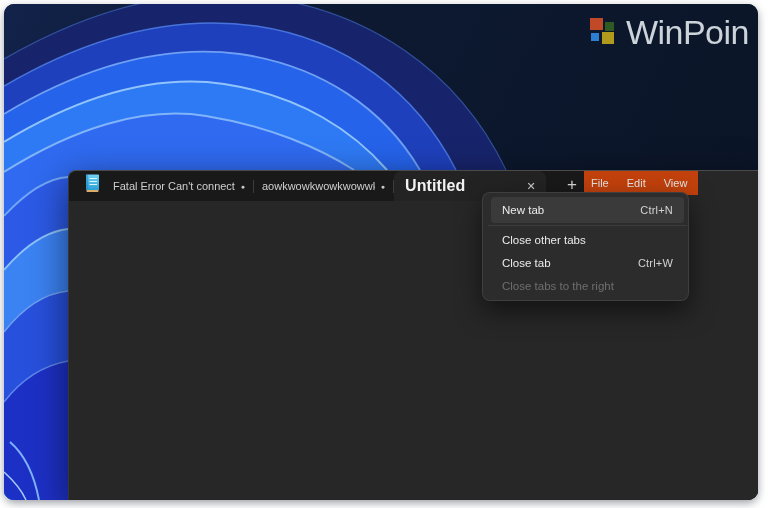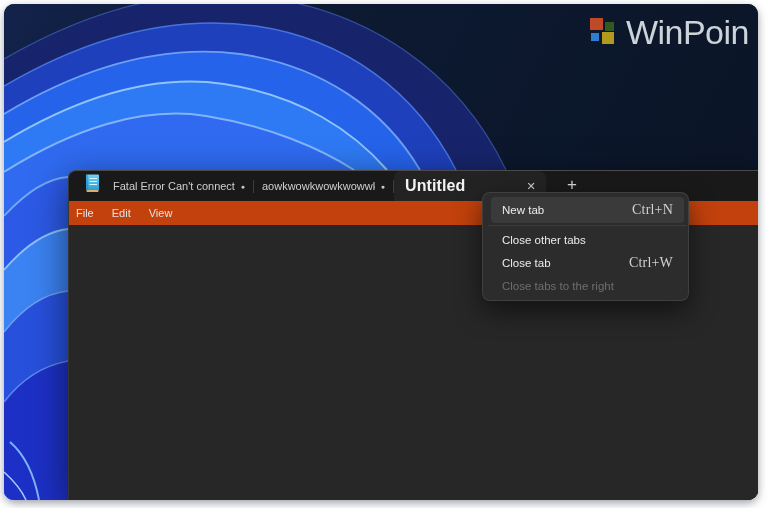--- a/index.html
+++ b/index.html
@@ -19,21 +19,21 @@
   .logo-squares span { position:absolute; display:block; }
   .sq-red   { left:1px;  top:2px;  width:13px; height:12px; background:#c04a28; }
   .sq-green { left:16px; top:6px;  width:9px;  height:9px;  background:#2f5a22; }
   .sq-blue  { left:2px;  top:17px; width:8px;  height:8px;  background:#2d7ecf; }
   .sq-gold  { left:13px; top:16px; width:12px; height:12px; background:#b29a1c; }
   .logo-text { color:#ccd4da; font-size:34px; font-weight:500; letter-spacing:-.5px;
     margin-left:5px; margin-right:4px; }
 
   
   .window { position:absolute; left:64px; top:166px; width:690px; height:330px;
-    display:flex; flex-direction:column; border-radius:8px 0 0 0;
+    display:flex; flex-direction:row; border-radius:8px 0 0 0;
     border-top:1px solid rgba(255,255,255,.16);
     border-left:1px solid rgba(255,255,255,.07);
     box-shadow:0 10px 36px rgba(0,0,0,.55); background:#272727; }
 
   .tabbar { height:30px; background:#191919; border-radius:8px 0 0 0;
     display:flex; align-items:flex-end; flex:0 0 auto; }
   .app-icon-wrap { width:17px; height:19px; margin:0 0 5px 15px; align-self:center; }
   .tab { height:30px; display:flex; align-items:center; padding:0 8px 0 8px;
     color:#cfcfcf; font-size:11px; }
   .tab .tab-label { overflow:hidden; white-space:nowrap; max-width:122px; }
@@ -60,21 +60,21 @@
 
   
   .ctx-menu { position:absolute; left:478px; top:188px; width:207px;
     background:#2c2c2c; border:1px solid rgba(255,255,255,.09); border-radius:8px;
     box-shadow:0 10px 26px rgba(0,0,0,.55); padding:3px 0 3px 4px; }
   .ctx-item { height:23px; margin:0 4px; padding:0 11px; display:flex;
     align-items:center; justify-content:space-between; border-radius:4px;
     color:#ececec; font-size:11.5px; }
   .ctx-item.first { height:26px; margin-top:1px; }
   .ctx-item.hover { background:rgba(255,255,255,.065); }
-  .ctx-item .shortcut { font-size:14px; color:#d2d2d2; letter-spacing:.2px;font-family:Liberation Serif, serif; }
+  .ctx-item .shortcut { font-size:11px; color:#d2d2d2; letter-spacing:.2px; }
   .ctx-item.disabled { color:#6e6e6e; }
   .ctx-sep { height:1px; background:rgba(255,255,255,.08); margin:2px 1px; }
 </style>
 </head>
 <body>
 
 <div class="frame">
 
   <svg class="wallpaper" viewBox="0 0 754 496" preserveAspectRatio="none">
     <defs>

